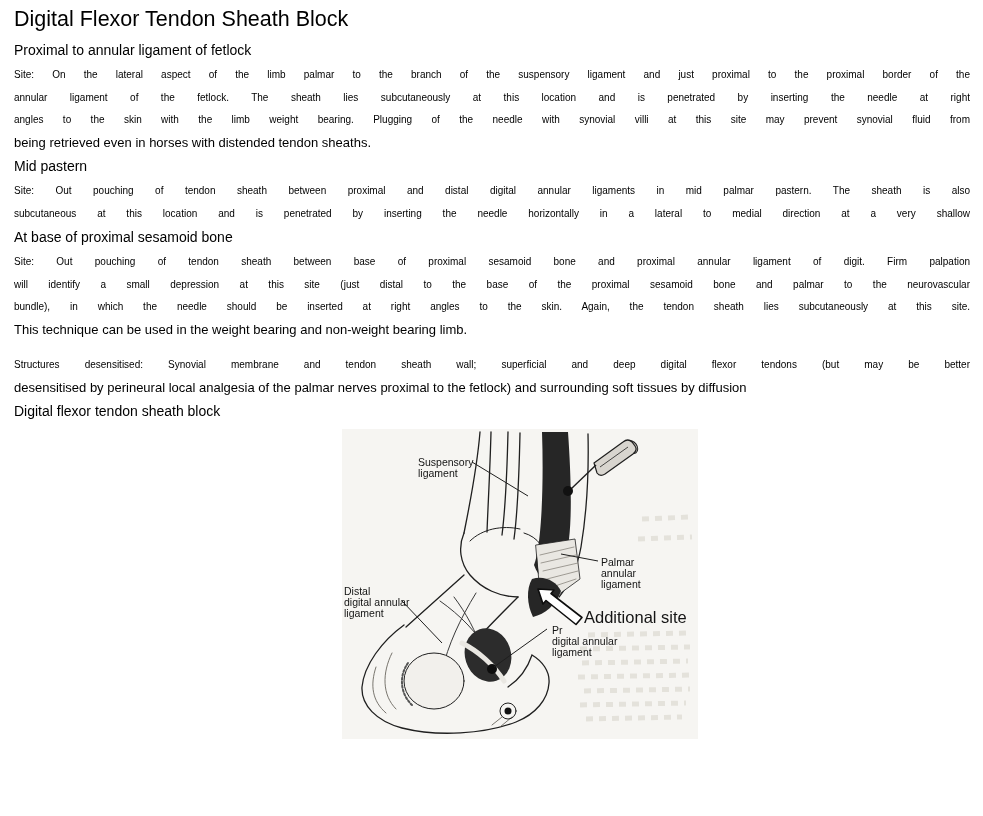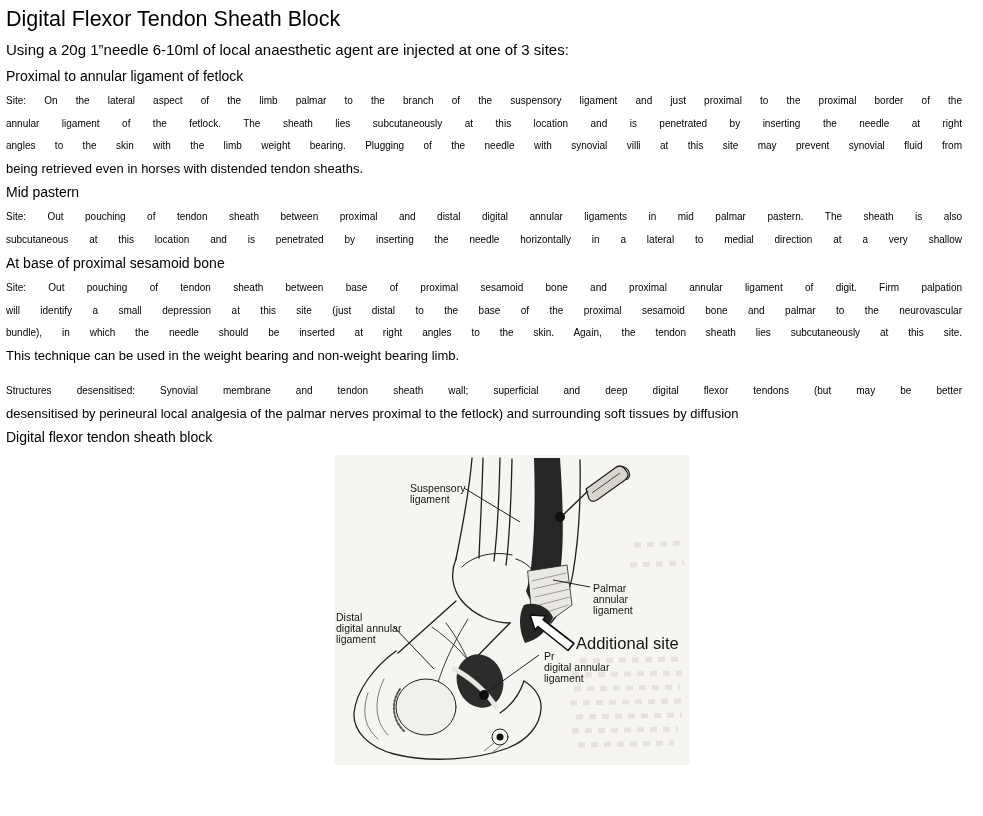--- a/index.html
+++ b/index.html
@@ -1,21 +1,21 @@
 <!DOCTYPE html>
 <html><head>
 <meta charset="utf-8">
 <style>
   html,body{margin:0;padding:0;background:#ffffff;}
   body{
     width:983px;height:816px;overflow:hidden;
     font-family:"Liberation Sans","DejaVu Sans",sans-serif;
     color:#000;
   }
-  .doc{padding:6px 13px 0 6px;width:956px;}
+  .doc{padding:6px 13px 0 14px;width:956px;}
   .title{font-size:21.5px;line-height:26px;font-weight:400;margin:0 0 7px 0;letter-spacing:0;}
   .intro{font-size:15px;line-height:21px;margin:0 0 5px 0;}
   .h2{font-size:14px;line-height:23px;font-weight:400;margin:1px 0 2px 0;}
   .para{margin:0;}
   .jline{
     font-size:10px;line-height:22.5px;
     text-align:justify;text-align-last:justify;
     white-space:nowrap;overflow:hidden;
   }
   .jline-last{
@@ -29,21 +29,20 @@
   .lbl{font-size:10.5px;}
   .lbl-big{font-size:16.5px;}
 </style>
 </head>
 <body>
 
 <div class="doc">
 
   <h1 class="title">Digital Flexor Tendon Sheath Block</h1>
 
-  <div class="intro">Using a 20g 1”needle 6-10ml of local anaesthetic agent are injected at one of 3 sites:</div>
 
   <h2 class="h2">Proximal to annular ligament of fetlock</h2>
   <div class="para">
     <div class="jline">Site: On the lateral aspect of the limb palmar to the branch of the suspensory ligament and just proximal to the proximal border of the</div>
     <div class="jline">annular ligament of the fetlock. The sheath lies subcutaneously at this location and is penetrated by inserting the needle at right</div>
     <div class="jline">angles to the skin with the limb weight bearing. Plugging of the needle with synovial villi at this site may prevent synovial fluid from</div>
     <div class="jline-last">being retrieved even in horses with distended tendon sheaths.</div>
   </div>
 
   <h2 class="h2">Mid pastern</h2>

